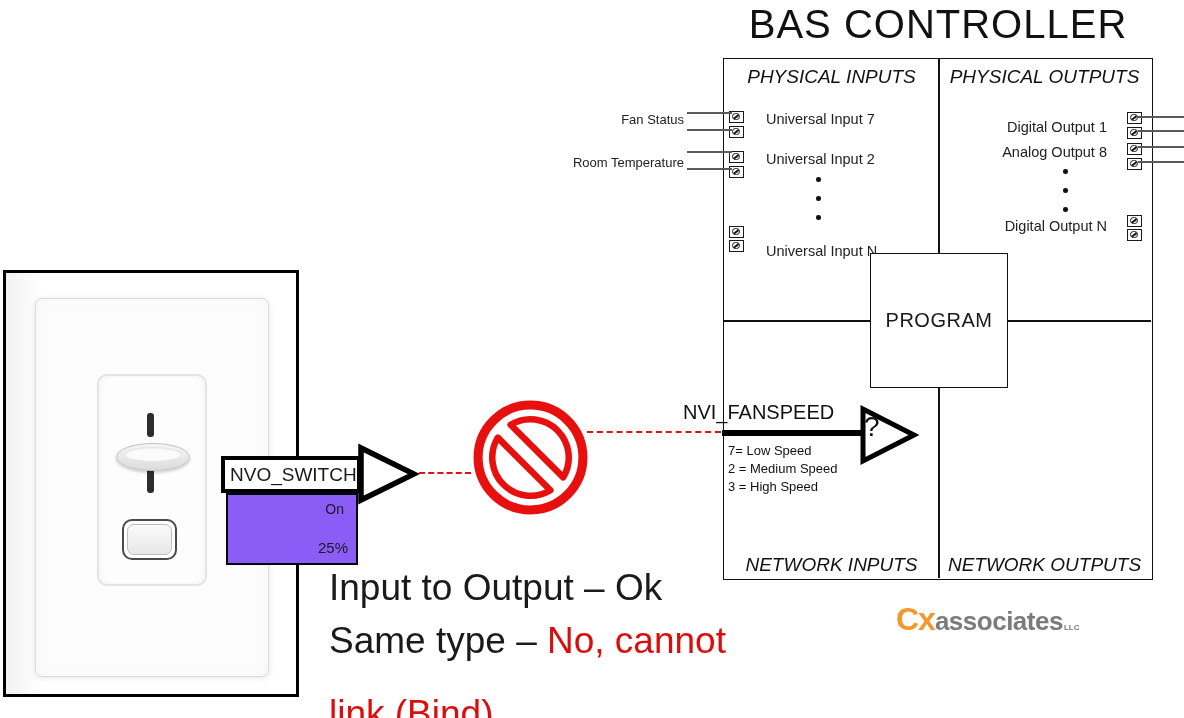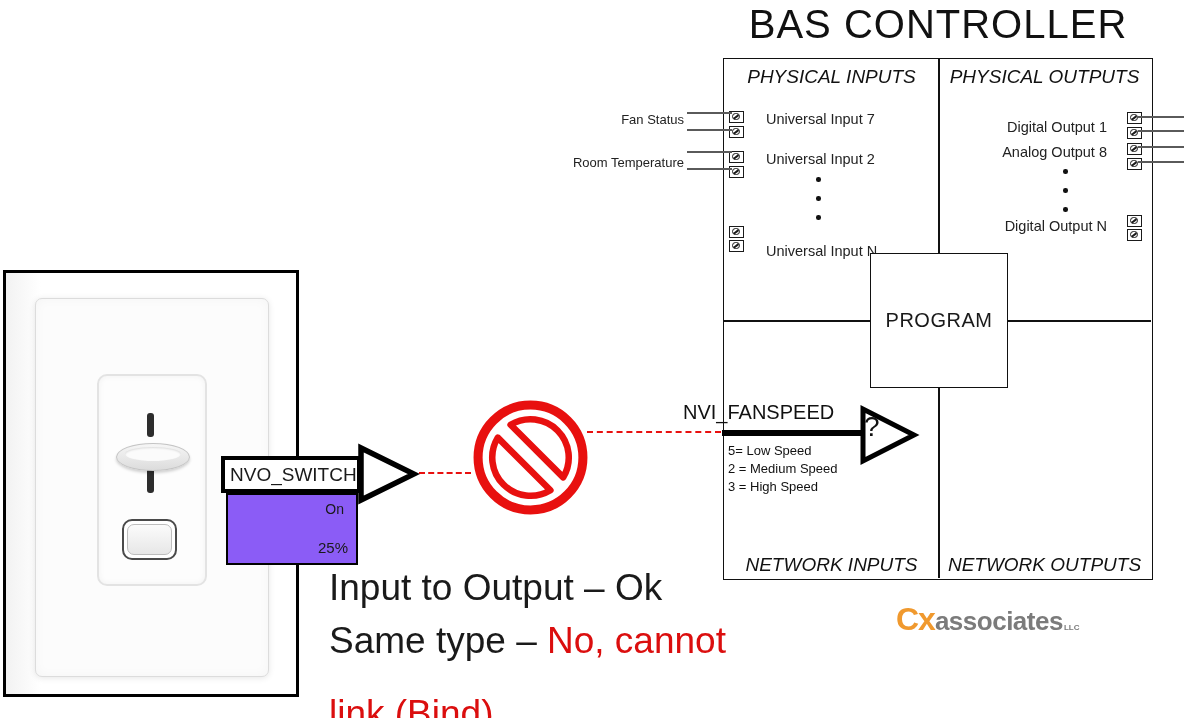--- a/index.html
+++ b/index.html
@@ -143,21 +143,21 @@
   <div class="wire" style="left:1138px;top:130px;width:46px;"></div>
   <div class="wire" style="left:1138px;top:146px;width:46px;"></div>
   <div class="wire" style="left:1138px;top:161px;width:46px;"></div>
 
   <div class="nvi-name">NVI_FANSPEED</div>
   <div class="shaft"></div>
   <svg class="abs" style="left:858px;top:403px;z-index:2;" width="62" height="64" viewBox="0 0 62 64">
     <polygon points="5,6 5,58 56,32" fill="#ffffff" stroke="#000000" stroke-width="5"></polygon>
   </svg>
   <div class="qmark" style="z-index:3;">?</div>
-  <div class="legend-small" style="top:443px;">5= Low Speed</div>
+  <div class="legend-small" style="top:443px;">7= Low Speed</div>
   <div class="legend-small" style="top:461px;">2 = Medium Speed</div>
   <div class="legend-small" style="top:479px;">3 = High Speed</div>
 
   <div class="dash-red" style="left:419px;top:472px;width:52px;"></div>
   <div class="dash-red" style="left:587px;top:431px;width:134px;"></div>
 
   <svg class="abs" style="left:468px;top:395px;" width="125" height="125" viewBox="0 0 124 124">
     <g transform="rotate(45 62 62)">
       <circle cx="62" cy="62" r="52" fill="none" stroke="#e8100f" stroke-width="9"></circle>
       <path d="M 25.1 53 A 38 38 0 0 1 98.9 53 Z" fill="#ffffff" stroke="#e8100f" stroke-width="6.5" stroke-linejoin="round"></path>

